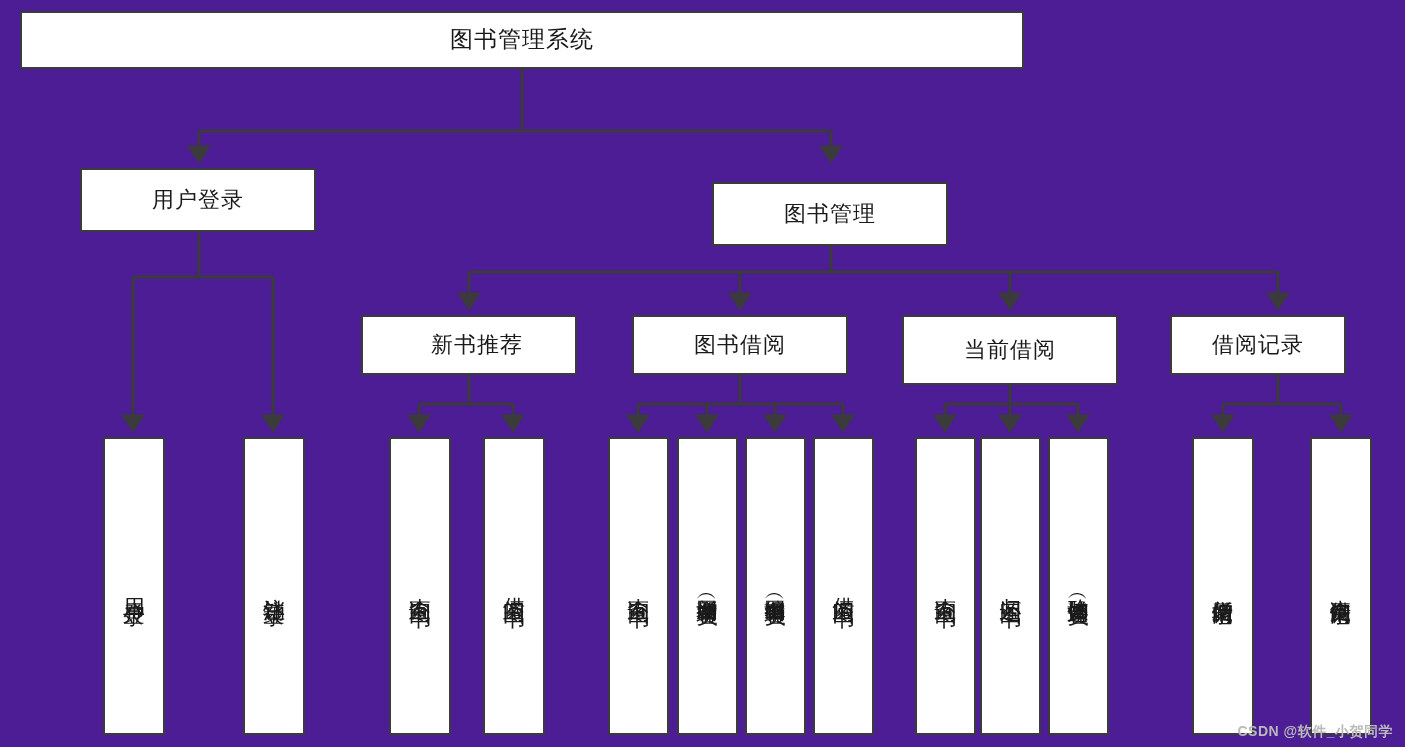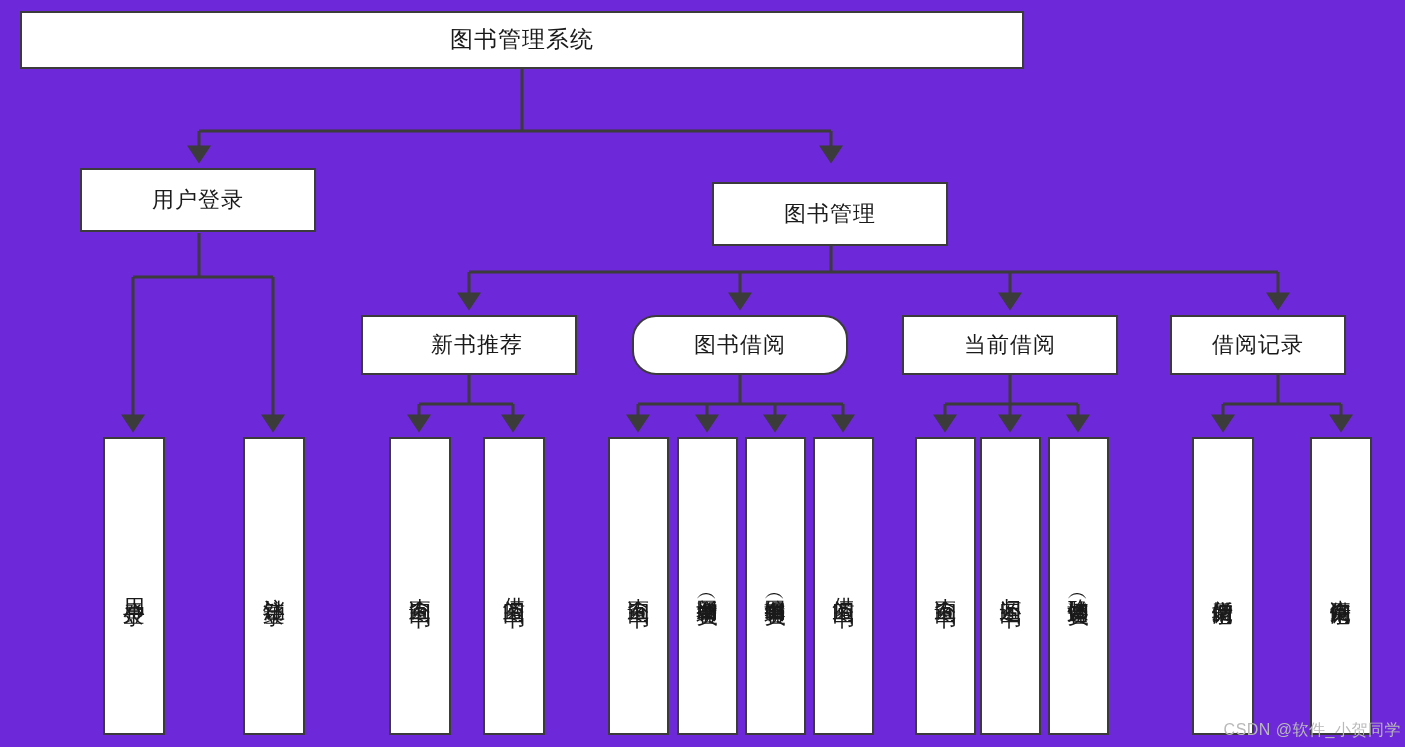--- a/index.html
+++ b/index.html
@@ -7,21 +7,21 @@
     padding: 0;
     background: #ffffff;
   }
   body {
     font-family: "Liberation Sans", "DejaVu Sans", sans-serif;
   }
   #canvas {
     position: relative;
     width: 1405px;
     height: 747px;
-    background: #6d28d9;
+    background: #4c1d95;
     overflow: hidden;
   }
   #edges {
     position: absolute;
     left: 0;
     top: 0;
     width: 1405px;
     height: 747px;
     pointer-events: none;
   }
@@ -63,27 +63,28 @@
     letter-spacing: 3px;
     line-height: 1;
     white-space: nowrap;
   }
   .node.vert.tight .label {
     letter-spacing: 1px;
     font-size: 21px;
   }
   #watermark {
     position: absolute;
-    right: 4px;
+    right: 12px;
     bottom: 6px;
-    font-size: 16px;
+    font-size: 14px;
     color: #b9b9b9;
     letter-spacing: 0.5px;
     z-index: 5;
     white-space: nowrap;
+    font-weight: bold;
   }
 </style>
 </head>
 <body>
 
 <div id="canvas">
 
   <svg id="edges" viewBox="0 0 1405 747" width="1405" height="747">
     <defs>
       <marker id="arrow" markerWidth="11" markerHeight="11" refX="2.2" refY="4" orient="auto" markerUnits="strokeWidth">
@@ -141,24 +142,24 @@
   <div class="node horiz" style="left:80px; top:168px; width:236px; height:64px;">
     <span class="label">用户登录</span>
   </div>
   <div class="node horiz" style="left:712px; top:168px; width:236px; height:64px;margin-top:14px;">
     <span class="label">图书管理</span>
   </div>
 
   <div class="node horiz" style="left:361px; top:315px; width:216px; height:60px;padding-left:16px;">
     <span class="label">新书推荐</span>
   </div>
-  <div class="node horiz" style="left:632px; top:315px; width:216px; height:60px;border-radius:24px;">
+  <div class="node horiz" style="left:632px; top:315px; width:216px; height:60px;">
     <span class="label">图书借阅</span>
   </div>
-  <div class="node horiz" style="left:902px; top:315px; width:216px; height:60px;">
+  <div class="node horiz" style="left:902px; top:315px; width:216px; height:70px;">
     <span class="label">当前借阅</span>
   </div>
   <div class="node horiz" style="left:1170px; top:315px; width:176px; height:60px;">
     <span class="label">借阅记录</span>
   </div>
 
   <div class="node vert" style="left:103px; top:437px; width:62px; height:298px;">
     <span class="label">用户登录</span>
   </div>
   <div class="node vert" style="left:243px; top:437px; width:62px; height:298px;">

